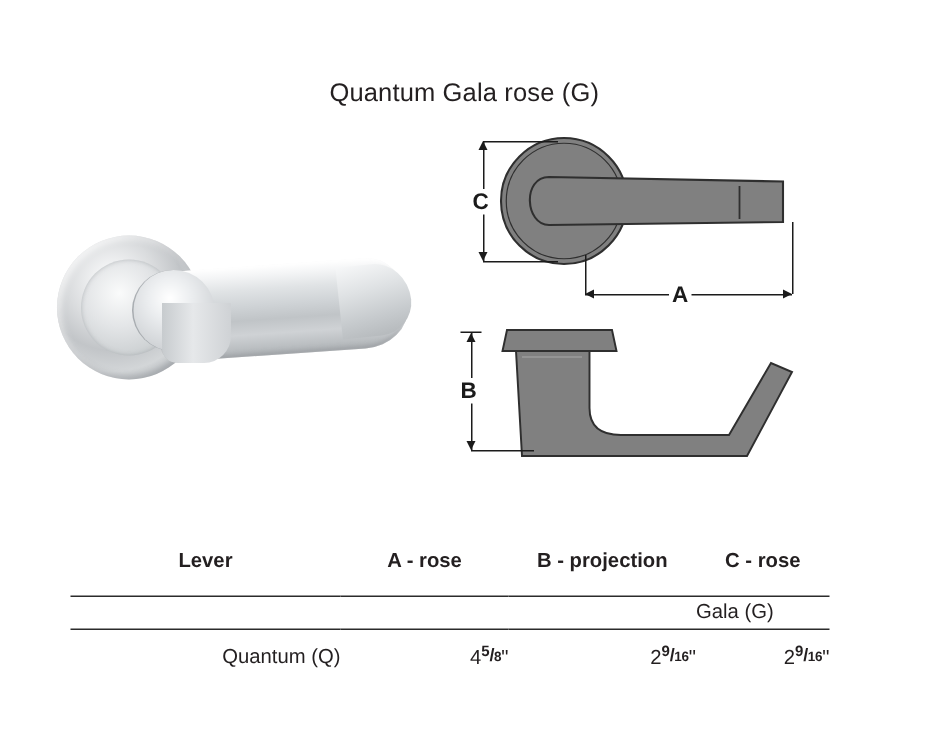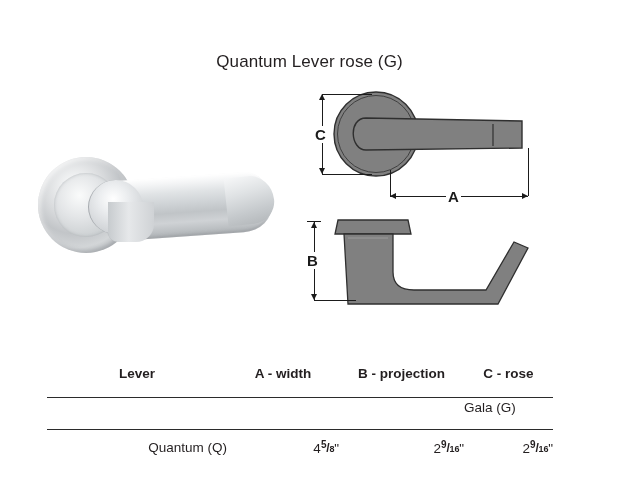--- a/index.html
+++ b/index.html
@@ -186,21 +186,21 @@
     white-space: nowrap;
   }
   .spec-table td {
     text-align: left;
     font-size: 13.5px;
     color: #231f20;
     padding: 6px 0 6px 0;
     white-space: nowrap;
   }
   tr.rule-top td, tr.rule-top th { border-top: 1.4px solid #2b2b2b; }
-  tr.sub-row td { border-bottom: 1.4px solid #2b2b2b; padding-bottom: 14px; padding-top: 2px; }
+  tr.sub-row td { border-bottom: 1.4px solid #2b2b2b; padding-bottom: 4px; padding-top: 2px; }
   tr.data-row td { padding-top: 9px; text-align: right; }
 
   .col-lever { width: 180px; }
   .col-a     { width: 112px; }
   .col-b     { width: 125px; }
   .col-c     { width: 89px; }
 
   .frac {
     display: inline-block;
     font-size: 11px;
@@ -209,21 +209,21 @@
     font-weight: bold;
   }
   .frac .num { font-size: 10px; vertical-align: 0.35em; }
   .frac .den { font-size: 9px; vertical-align: -0.05em; }
   .frac .sl  { font-size: 12px; }
   .inch { font-size: 13.5px; }
 </style>
 </head>
 <body>
 
-<div class="page-title">Quantum Lever rose (G)</div>
+<div class="page-title">Quantum Gala rose (G)</div>
 
 <div class="photo-area">
   <div class="photo-rose"></div>
   <div class="photo-lever"></div>
   <div class="photo-lever-tip"></div>
   <div class="photo-hub"></div>
   <div class="photo-neck"></div>
 </div>
 
 <div class="drawing dwg-front">
@@ -287,21 +287,21 @@
   <table>
     <colgroup>
       <col class="col-lever">
         <col class="col-a">
         <col class="col-b">
         <col class="col-c">
     </colgroup>
     <thead>
       <tr>
         <th>Lever</th>
-        <th>A - width</th>
+        <th>A - rose</th>
         <th>B - projection</th>
         <th>C - rose</th>
       </tr>
     </thead>
     <tbody>
       <tr class="rule-top sub-row">
         <td></td>
         <td></td>
         <td></td>
         <td>Gala (G)</td>

